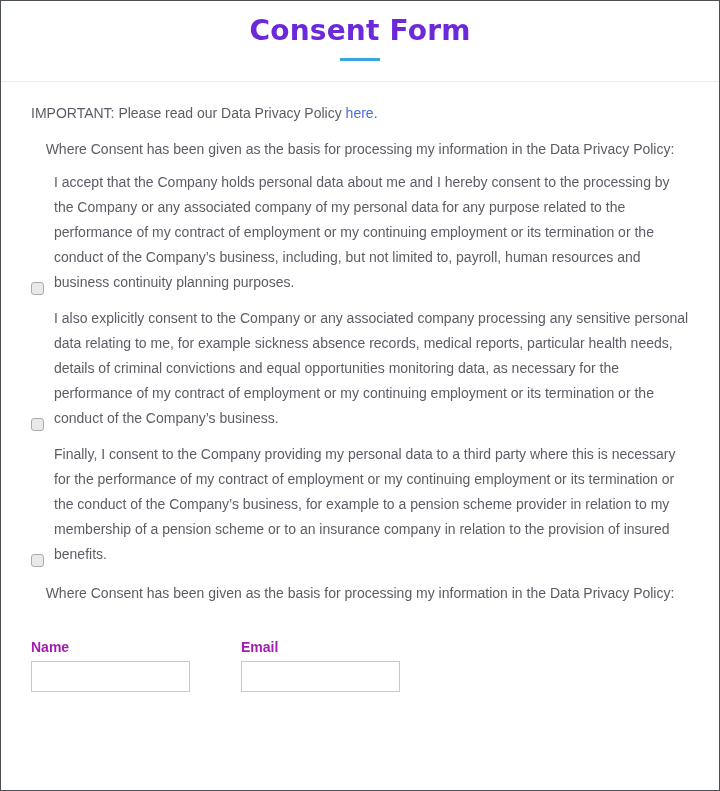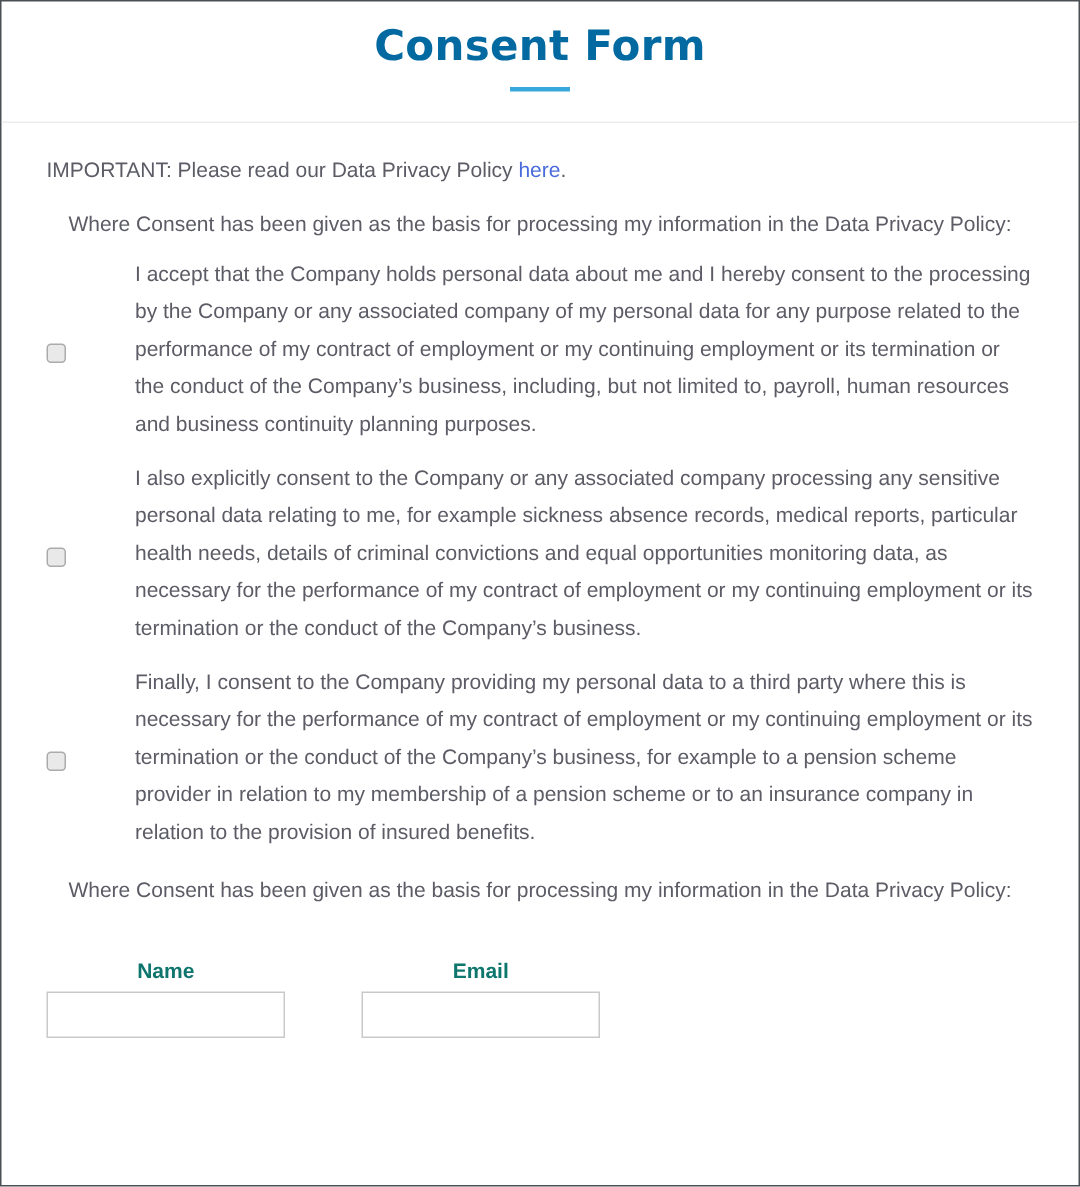--- a/index.html
+++ b/index.html
@@ -10,21 +10,21 @@
     border: 1px solid #4b5054;
     overflow: hidden;
     font-family: "Liberation Sans", sans-serif;
   }
   
   .header { text-align: center; padding-top: 13px; }
   .page-title {
     font-family: "DejaVu Sans", sans-serif;
     font-size: 28px;
     font-weight: 600;
-    color: #0369a1;
+    color: #6d28d9;
     letter-spacing: 0.2px;
     line-height: 34px;
   }
   .title-rule {
     width: 40px; height: 3px;
     background: #38a8dc;
     margin: 10px auto 0 auto;
   }
   .header-divider {
     border-bottom: 1px solid #ededed;
@@ -43,23 +43,22 @@
     color: #3a3a42;
     letter-spacing: 0.2px;
   }
   .p-important { margin-top: 21px; line-height: 20px; }
   .p-intro { margin-top: 16px; line-height: 20px; text-align: center; }
   .link { color: #4a6cdb; text-decoration: none; cursor: pointer; }
   
   .consent-group { margin-top: 2px; }
   .consent-item {
     display: flex;
-    align-items: center;
+    align-items: flex-end;
     margin-top: 11px;
-    gap: 36px;
   }
   .consent-item .item-text { line-height: 25px; }
   .checkbox {
     width: 13px; height: 13px;
     background: #e9e9e9;
     border: 1px solid #ababab;
     border-radius: 3px;
     flex: none;
     margin: 6px 10px 0 0;
     cursor: pointer;
@@ -71,23 +70,22 @@
   
   .fields-row {
     display: flex;
     gap: 51px;
     margin-top: 36px;
   }
   .field-group { display: flex; flex-direction: column; }
   .field-label {
     font-size: 14px;
     font-weight: 700;
-    color: #0f766e;
+    color: #a21caf;
     margin-bottom: 6px;
-    text-align: center;
   }
   .text-input {
     width: 159px;
     height: 31px;
     border: 1px solid #c9c9c9;
     background: #ffffff;
     font-family: "Liberation Sans", sans-serif;
     font-size: 14px;
     color: #5c5c66;
     padding: 0 6px;

